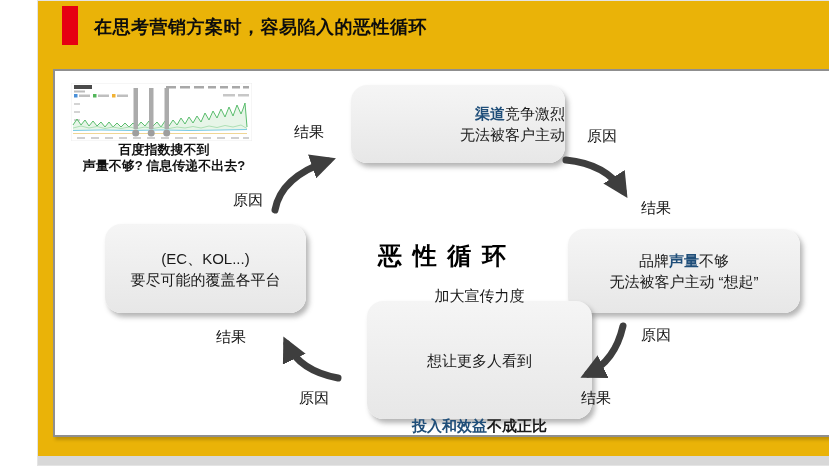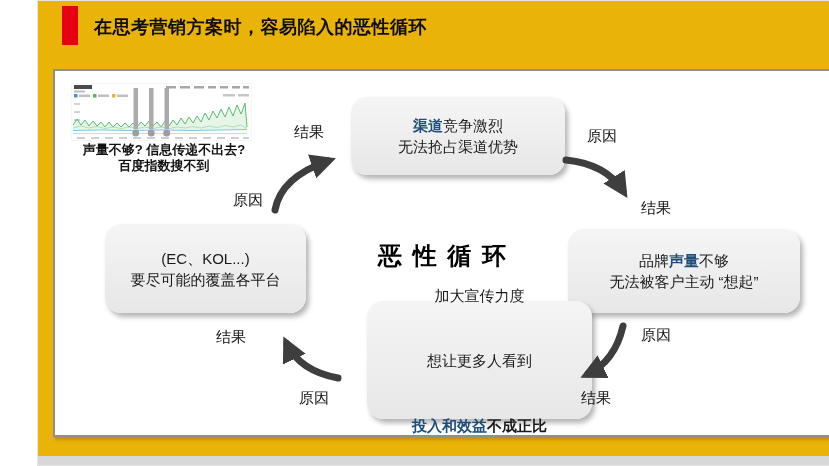--- a/index.html
+++ b/index.html
@@ -28,21 +28,21 @@
           font-size:13px; line-height:16px; }
 
   
   .cycle-box { position:absolute; display:flex; flex-direction:column;
           justify-content:center; align-items:center; text-align:center;
           background:linear-gradient(180deg,#F5F5F5 0%,#E7E7E7 100%);
           border-radius:16px; box-shadow:3px 4px 5px rgba(90,90,90,0.45);
           font-size:15px; line-height:21px; color:#1A1A1A; }
   .cycle-box .em { color:#1F4E79; font-weight:bold; }
   .cycle-box .bold { font-weight:bold; }
-  .box-top    { left:313px; top:96px;  width:214px; height:78px;  }
+  .box-top    { left:313px; top:84px;  width:214px; height:78px;align-items:flex-end;  }
   .box-right  { left:530px; top:228px; width:232px; height:84px;  }
   .box-bottom { left:329px; top:300px; width:225px; height:118px;gap:44px; }
   .box-left   { left:67px;  top:223px; width:201px; height:89px;  }
 
   .center-label { position:absolute; left:340px; top:239px; width:170px;
           text-align:left; font-size:24px; font-weight:800; color:#000;
           letter-spacing:2px; white-space:nowrap; }
 
   .flow-label { position:absolute; font-size:15px; color:#0D0D0D; white-space:nowrap; }
   .lbl-result-top    { left:256px; top:122px; }
@@ -119,27 +119,27 @@
         <rect x="118" y="54" width="8" height="2"></rect>
           <rect x="132" y="54" width="8" height="2"></rect>
         <rect x="146" y="54" width="8" height="2"></rect>
           <rect x="160" y="54" width="8" height="2"></rect>
         <rect x="172" y="54" width="6" height="2"></rect>
       </g>
     </svg>
   </div>
 
   <div class="evidence-caption">
+    <div>百度指数搜不到</div>
     <div>声量不够? 信息传递不出去?</div>
-    <div>百度指数搜不到</div>
   </div>
 
   <div class="cycle-box box-top">
     <div><span class="em">渠道</span><span>竞争激烈</span></div>
-    <div>无法抢占渠道优势</div>
+    <div>无法被客户主动</div>
   </div>
 
   <div class="cycle-box box-right">
     <div><span>品牌</span><span class="em">声量</span><span>不够</span></div>
     <div>无法被客户主动 “想起”</div>
   </div>
 
   <div class="cycle-box box-bottom">
     <div>加大宣传力度</div>
     <div>想让更多人看到</div>

